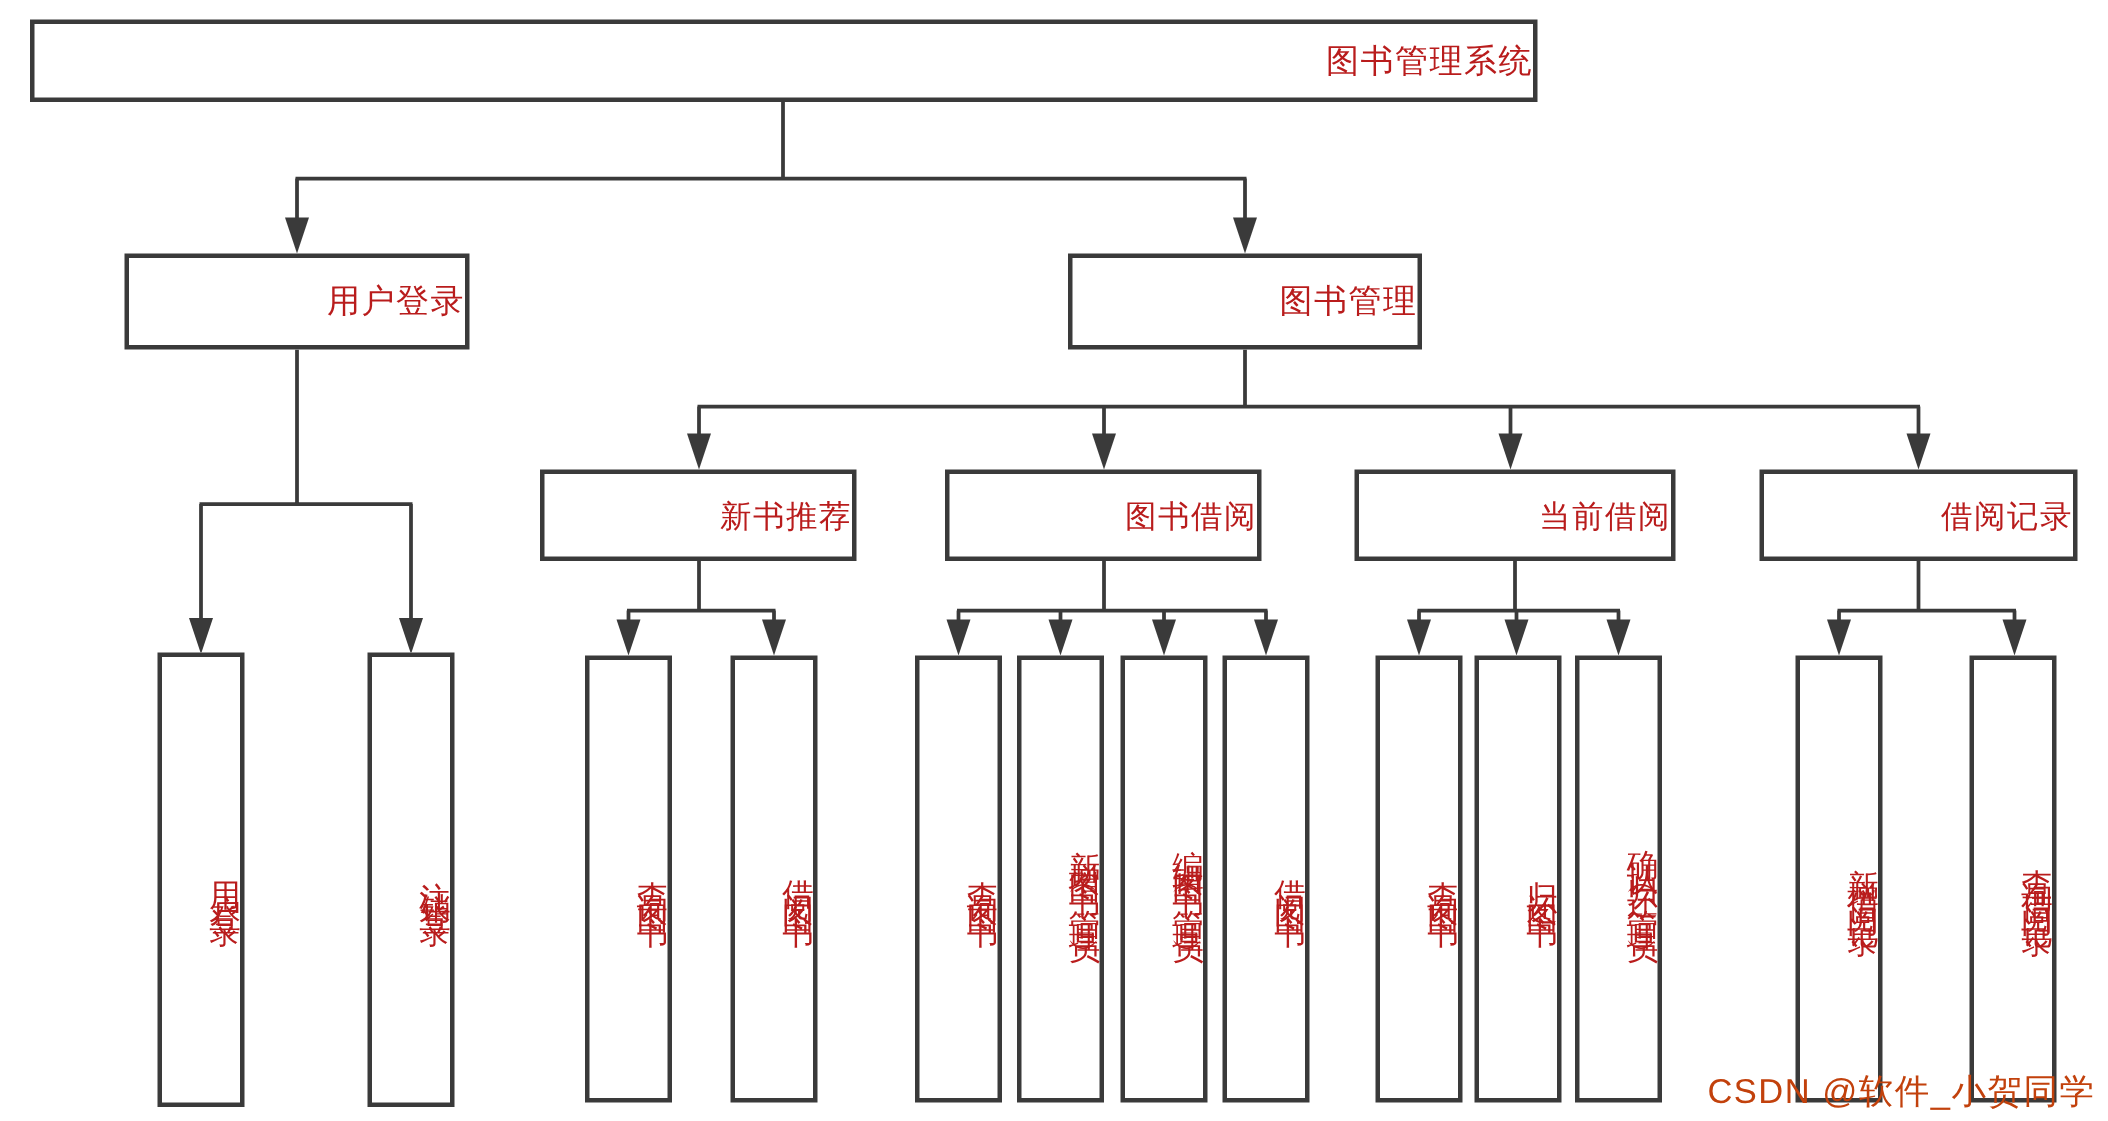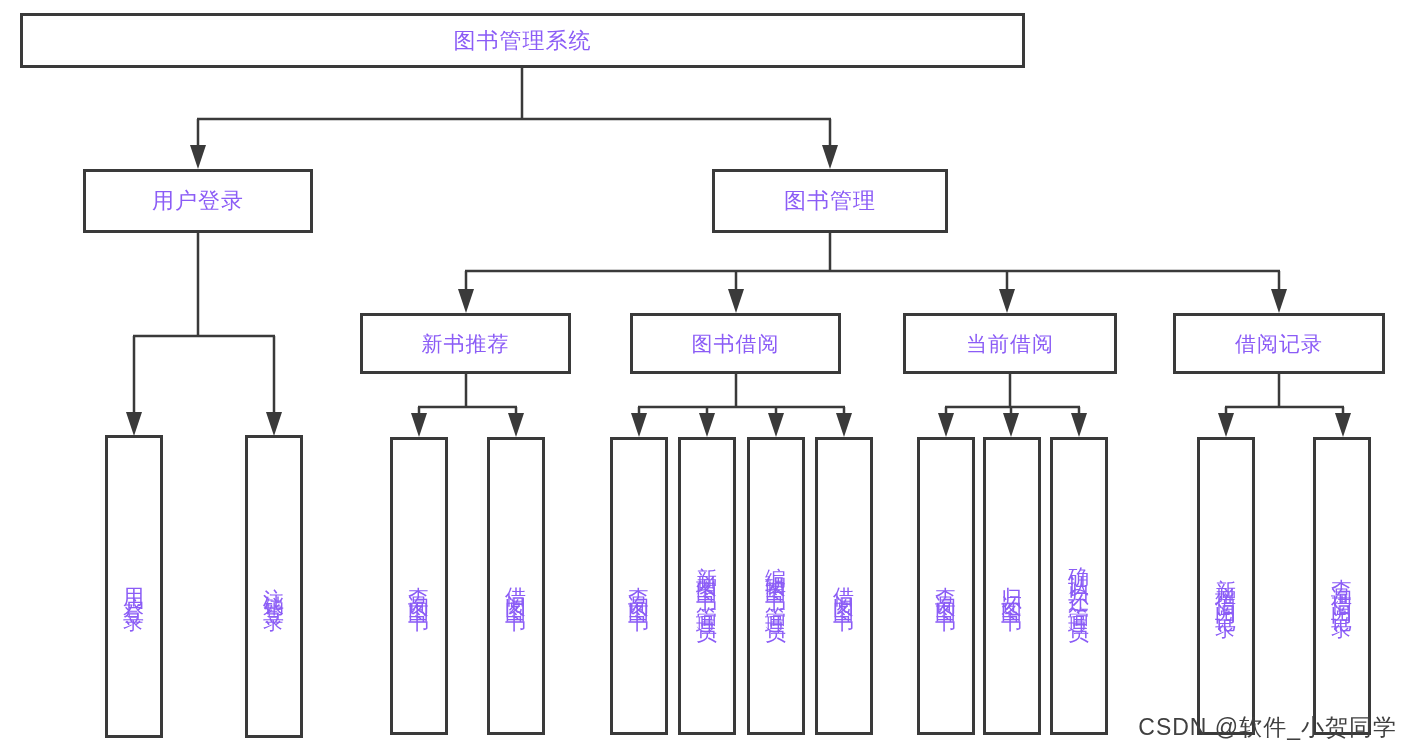--- a/index.html
+++ b/index.html
@@ -9,22 +9,22 @@
     background:#ffffff;
     font-family:"Liberation Sans","DejaVu Sans",sans-serif;
     overflow:hidden;
   }
   .connectors{position:absolute;left:0;top:0;width:1405px;height:747px;}
   .node{
     position:absolute;
     box-sizing:border-box;
     border:3px solid #3a3a3a;
     background:#ffffff;
-    display:flex;align-items:center;justify-content:center;
-    color:#8b5cf6;
+    display:flex;align-items:center;justify-content:flex-end;
+    color:#b91c1c;
   }
   .node .lbl{white-space:nowrap;}
   .root-node .lbl,.l1-node .lbl{font-size:22px;letter-spacing:1px;}
   .l2-node .lbl{font-size:21px;letter-spacing:1px;}
   .leaf{width:58px;top:437px;height:298px;}
   .leaf .lbl{
     writing-mode:vertical-rl;
     font-size:21px;
     letter-spacing:8px;
     line-height:1;
@@ -48,21 +48,21 @@
   #n-g3d{left:815px;}
   #n-g4a{left:917px;}
   #n-g4b{left:983px;}
   #n-g4c{left:1050px;}
   #n-g5a{left:1197px;}
   #n-g5b{left:1313px;}
   .watermark{
     position:absolute;
     right:8px;top:712px;
     font-size:23px;
-    color:#404040;
+    color:#c2410c;
     letter-spacing:1px;
     white-space:nowrap;
   }
 </style>
 </head>
 <body>
 
 <div class="stage">
 
   <svg class="connectors" viewBox="0 0 1405 747" xmlns="http://www.w3.org/2000/svg">

